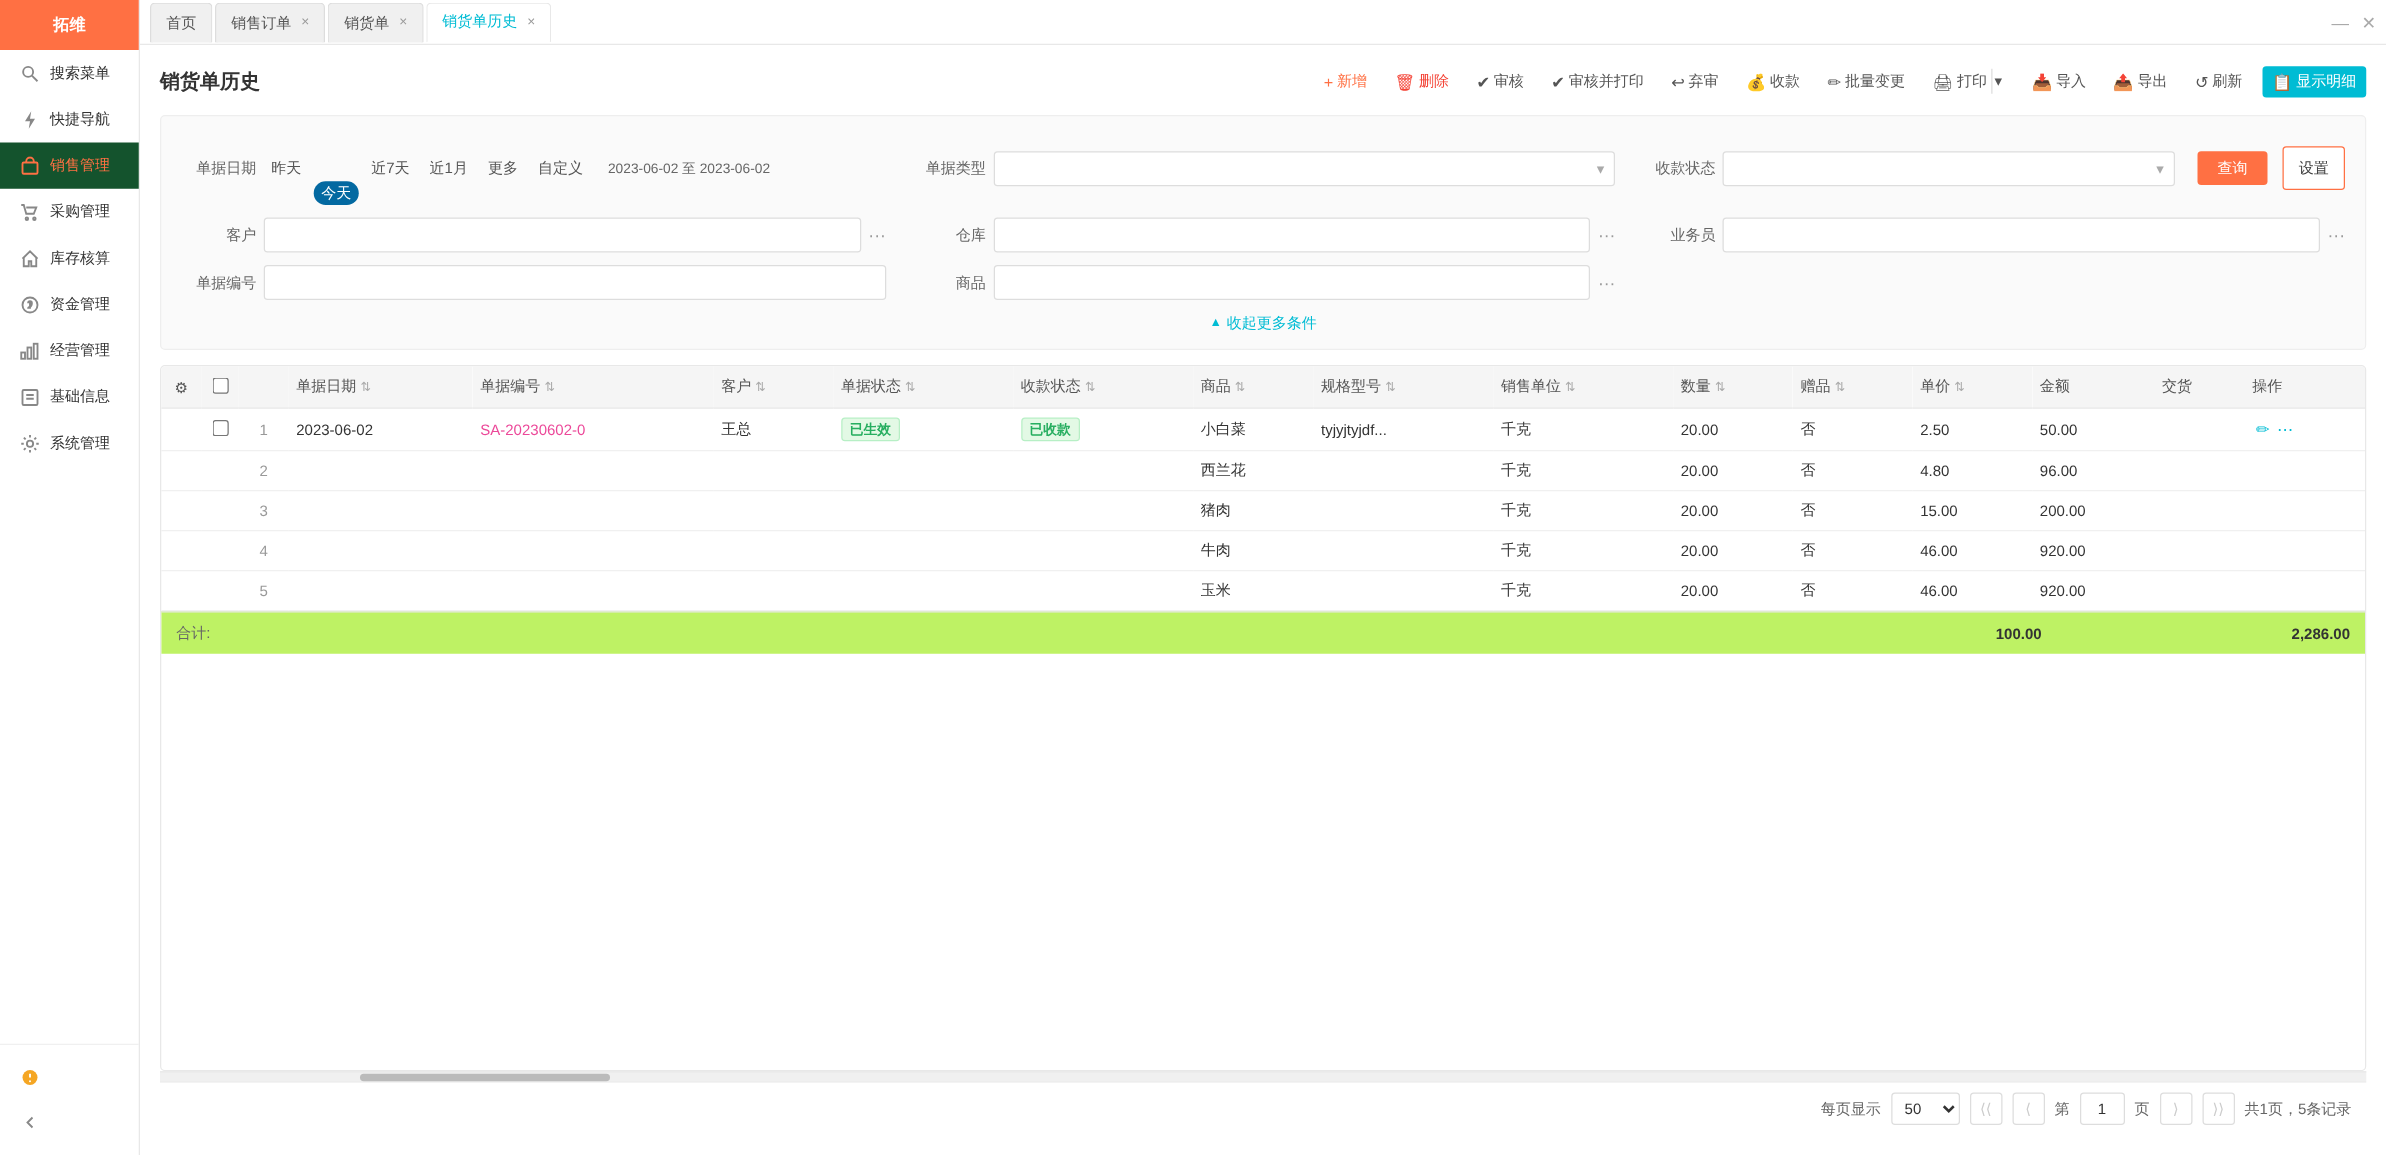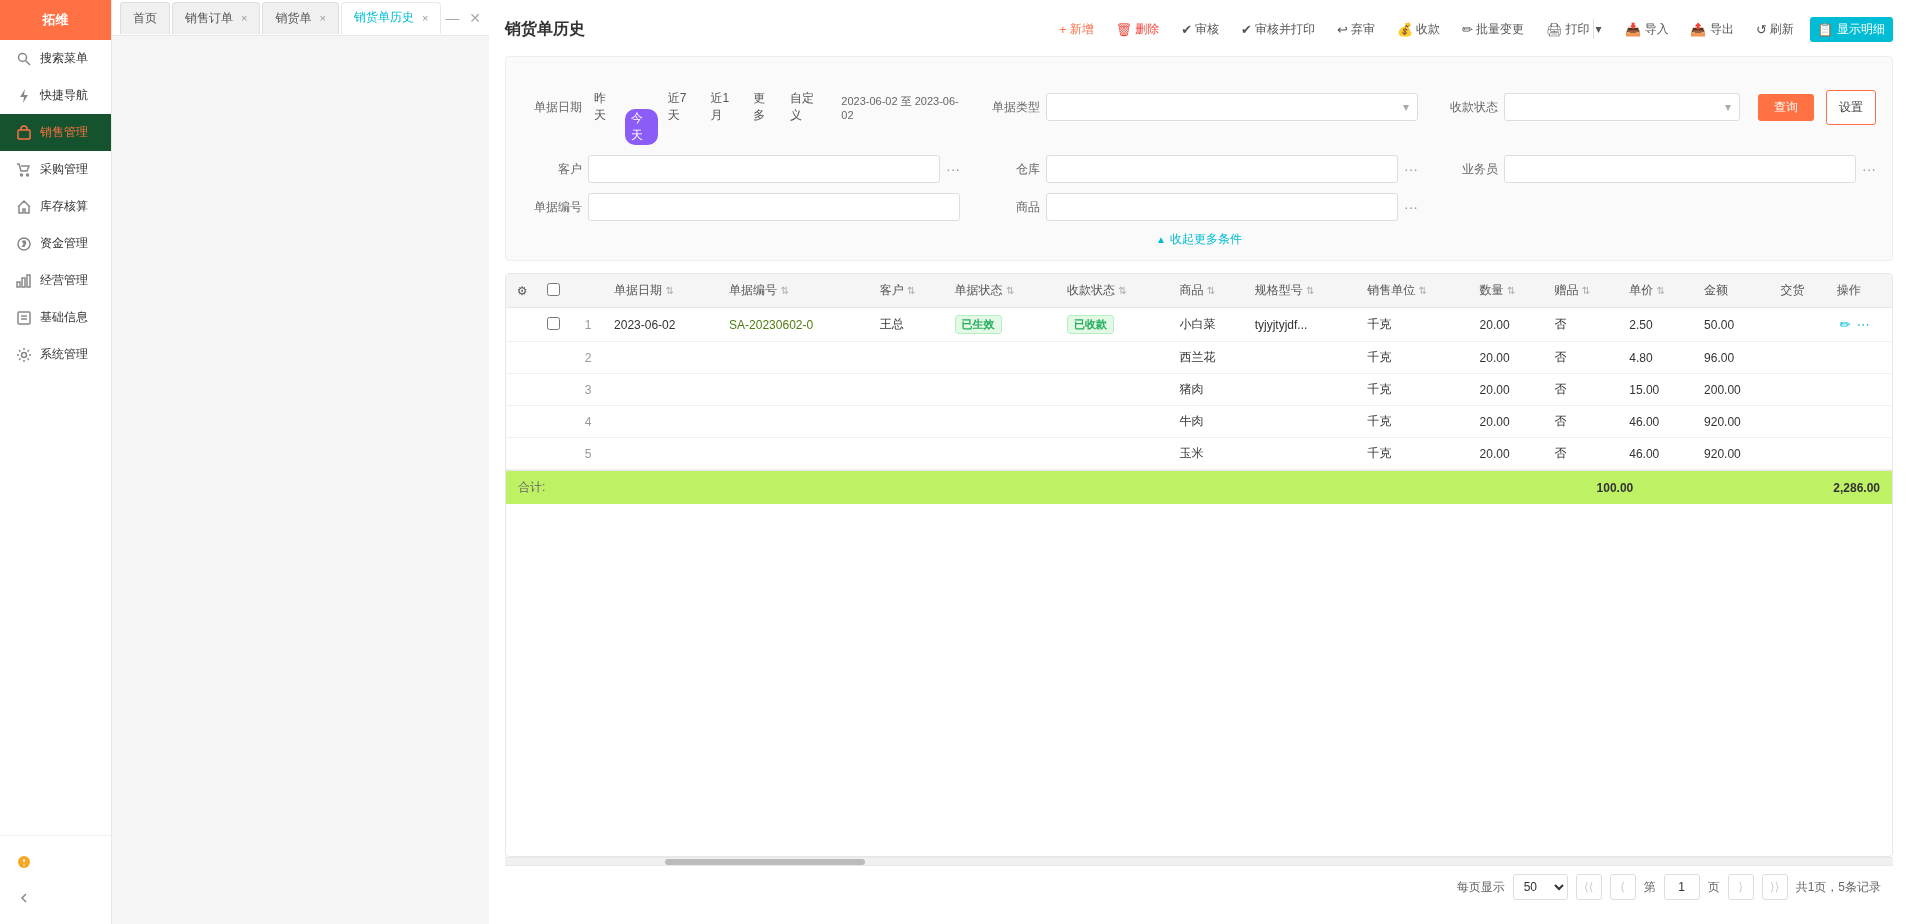--- a/index.html
+++ b/index.html
@@ -39,20 +39,21 @@
       margin-top: auto;
       border-top: 1px solid #f0f0f0;
       padding: 8px 0;
     }
     .sidebar-bottom .sidebar-item { color: #999; }
 
     
     .main {
       flex: 1;
       display: flex;
+      flex-direction: column;
       overflow: hidden;
     }
 
     
     .tab-bar {
       display: flex;
       align-items: center;
       background: #fff;
       border-bottom: 1px solid #e8e8e8;
       height: 36px;
@@ -183,21 +184,21 @@
     }
     .filter-dots { color: #999; cursor: pointer; font-size: 14px; }
     .date-range-row { display: flex; align-items: center; gap: 4px; }
     .date-shortcut {
       padding: 1px 6px;
       border-radius: 3px;
       cursor: pointer;
       color: #555;
     }
     .date-shortcut.active {
-      background: #8b5cf6;
+      background: #0369a1;
       color: #fff;
       border-radius: 10px;
       margin-top: 40px;
     }
     .date-value { color: #666; font-size: 11px; }
 
     .collapse-row {
       display: flex;
       justify-content: center;
       align-items: center;
@@ -648,21 +649,21 @@
               <span>操作</span>
             </th>
           </tr>
         </thead>
         <tbody id="table-body">
         <tr>
               <td></td>
               <td class="checkbox-col"><input type="checkbox" style=""></td>
               <td class="num-col">1</td>
               <td>2023-06-02</td>
-              <td style="color:#4d7c0f;cursor:pointer">SA-20230602-0</td>
+              <td style="color:#ec4899;cursor:pointer">SA-20230602-0</td>
               <td>王总</td>
               <td><span class="status-badge status-active">已生效</span></td>
               <td><span class="status-badge status-paid">已收款</span></td>
               <td>小白菜</td>
               <td>tyjyjtyjdf...</td>
               <td>千克</td>
               <td>20.00</td>
               <td>否</td>
               <td>2.50</td>
               <td>50.00</td>

